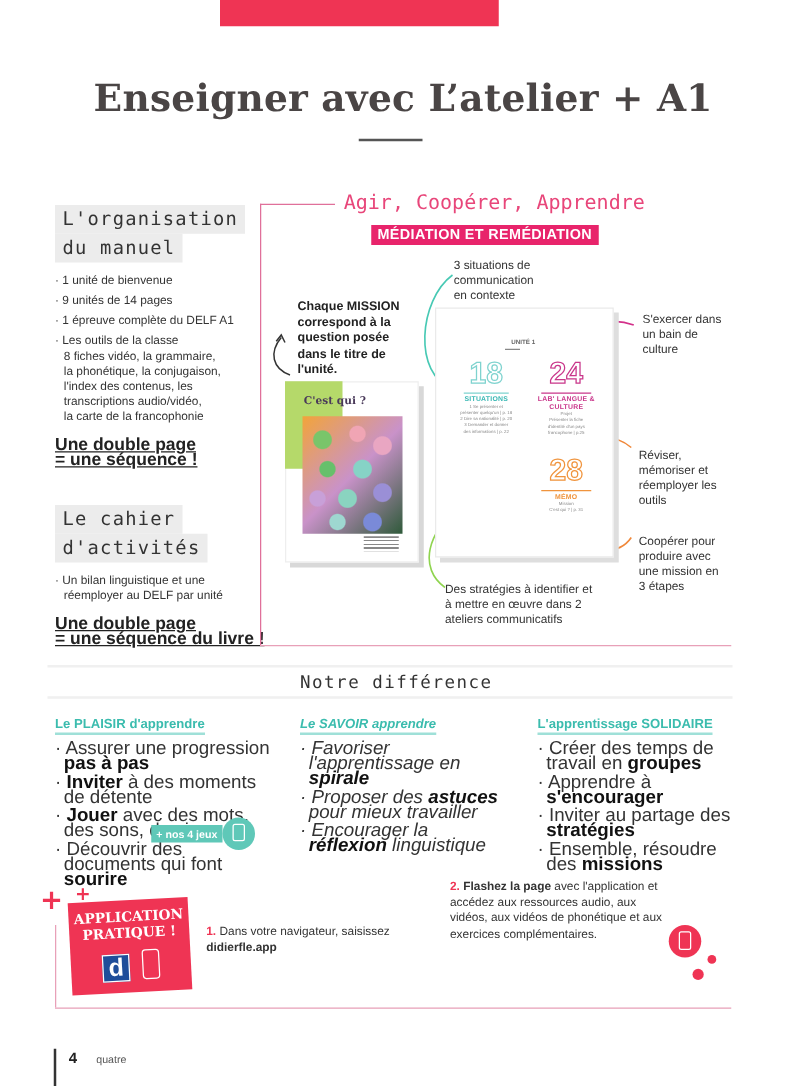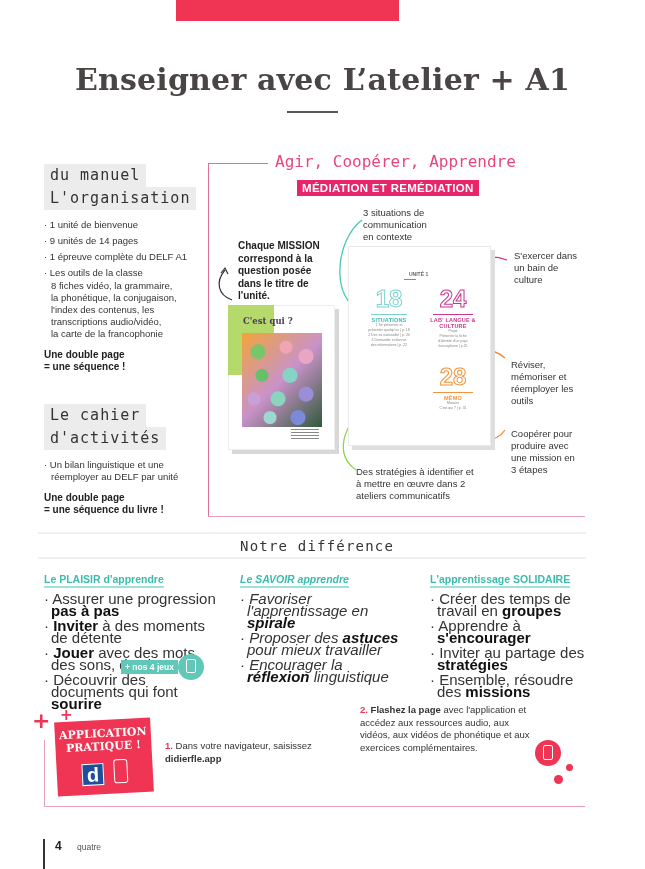--- a/index.html
+++ b/index.html
@@ -7,21 +7,21 @@
   body { position: relative; font-family: "Liberation Sans", sans-serif; color: #2b2b2b; }
   .abs { position: absolute; }
   .topbar { left: 176px; top: 0; width: 223px; height: 21px; background: #ef3454; }
   .title { left: 0; width: 645px; top: 62px; text-align: center; font-family: "DejaVu Serif", serif; font-weight: bold; font-size: 30px; color: #4a4545; letter-spacing: 0.2px; }
   .title-rule { left: 287px; top: 111px; width: 51px; height: 2px; background: #555; }
 
   .mono-head { font-family: "DejaVu Sans Mono", monospace; font-size: 15px; color: #333; background: #ececec; padding: 1px 6px; line-height: 21px; display: inline-block; letter-spacing: 1px; }
   .bullets { font-size: 9.5px; color: #333; line-height: 12px; }
   .bullets .b { margin-bottom: 4px; padding-left: 7px; text-indent: -7px; }
   .bullets .sub { padding-left: 7px; }
-  .bold-note { font-weight: bold; font-size: 10px; color: #222; line-height: 12px; }
+  .bold-note { font-weight: bold; font-size: 14px; color: #222; line-height: 12px; text-decoration: underline; }
 
   .frame-left { left: 208px; top: 163px; width: 1px; height: 353px; background: #e0709a; }
   .frame-top { left: 208px; top: 163px; width: 60px; height: 1px; background: #e0709a; }
   .frame-bottom { left: 208px; top: 516px; width: 377px; height: 1px; background: #e8a0b8; }
   .acp-title { left: 275px; top: 152px; font-family: "DejaVu Sans Mono", monospace; font-size: 16px; color: #e8467a; }
   .med-badge { left: 297px; top: 180px; background: #e8246b; color: #fff; font-weight: bold; font-size: 11.5px; padding: 2px 5px; letter-spacing: 0.3px; }
 
   .ann { font-size: 9.5px; color: #333; line-height: 12px; }
   .ann-bold { font-weight: bold; font-size: 10px; color: #222; line-height: 12.5px; }
 
@@ -74,22 +74,22 @@
   .page-word { left: 77px; top: 842px; font-size: 8.5px; color: #555; }
 </style>
 </head>
 <body>
 
 <div class="abs topbar"></div>
 <div class="abs title">Enseigner avec L’atelier + A1</div>
 <div class="abs title-rule"></div>
 
 <div class="abs" style="left:44px; top:164px;">
+  <div><span class="mono-head">L'organisation</span></div>
   <div><span class="mono-head">du manuel</span></div>
-  <div><span class="mono-head">L'organisation</span></div>
 </div>
 <div class="abs bullets" style="left:44px; top:219px; width:160px;">
   <div class="b">· <span>1 unité de bienvenue</span></div>
   <div class="b">· <span>9 unités de 14 pages</span></div>
   <div class="b">· <span>1 épreuve complète du DELF A1</span></div>
   <div class="b" style="margin-bottom:1px">· <span>Les outils de la classe</span></div>
   <div class="sub">8 fiches vidéo, la grammaire,</div>
   <div class="sub">la phonétique, la conjugaison,</div>
   <div class="sub">l'index des contenus, les</div>
   <div class="sub">transcriptions audio/vidéo,</div>

